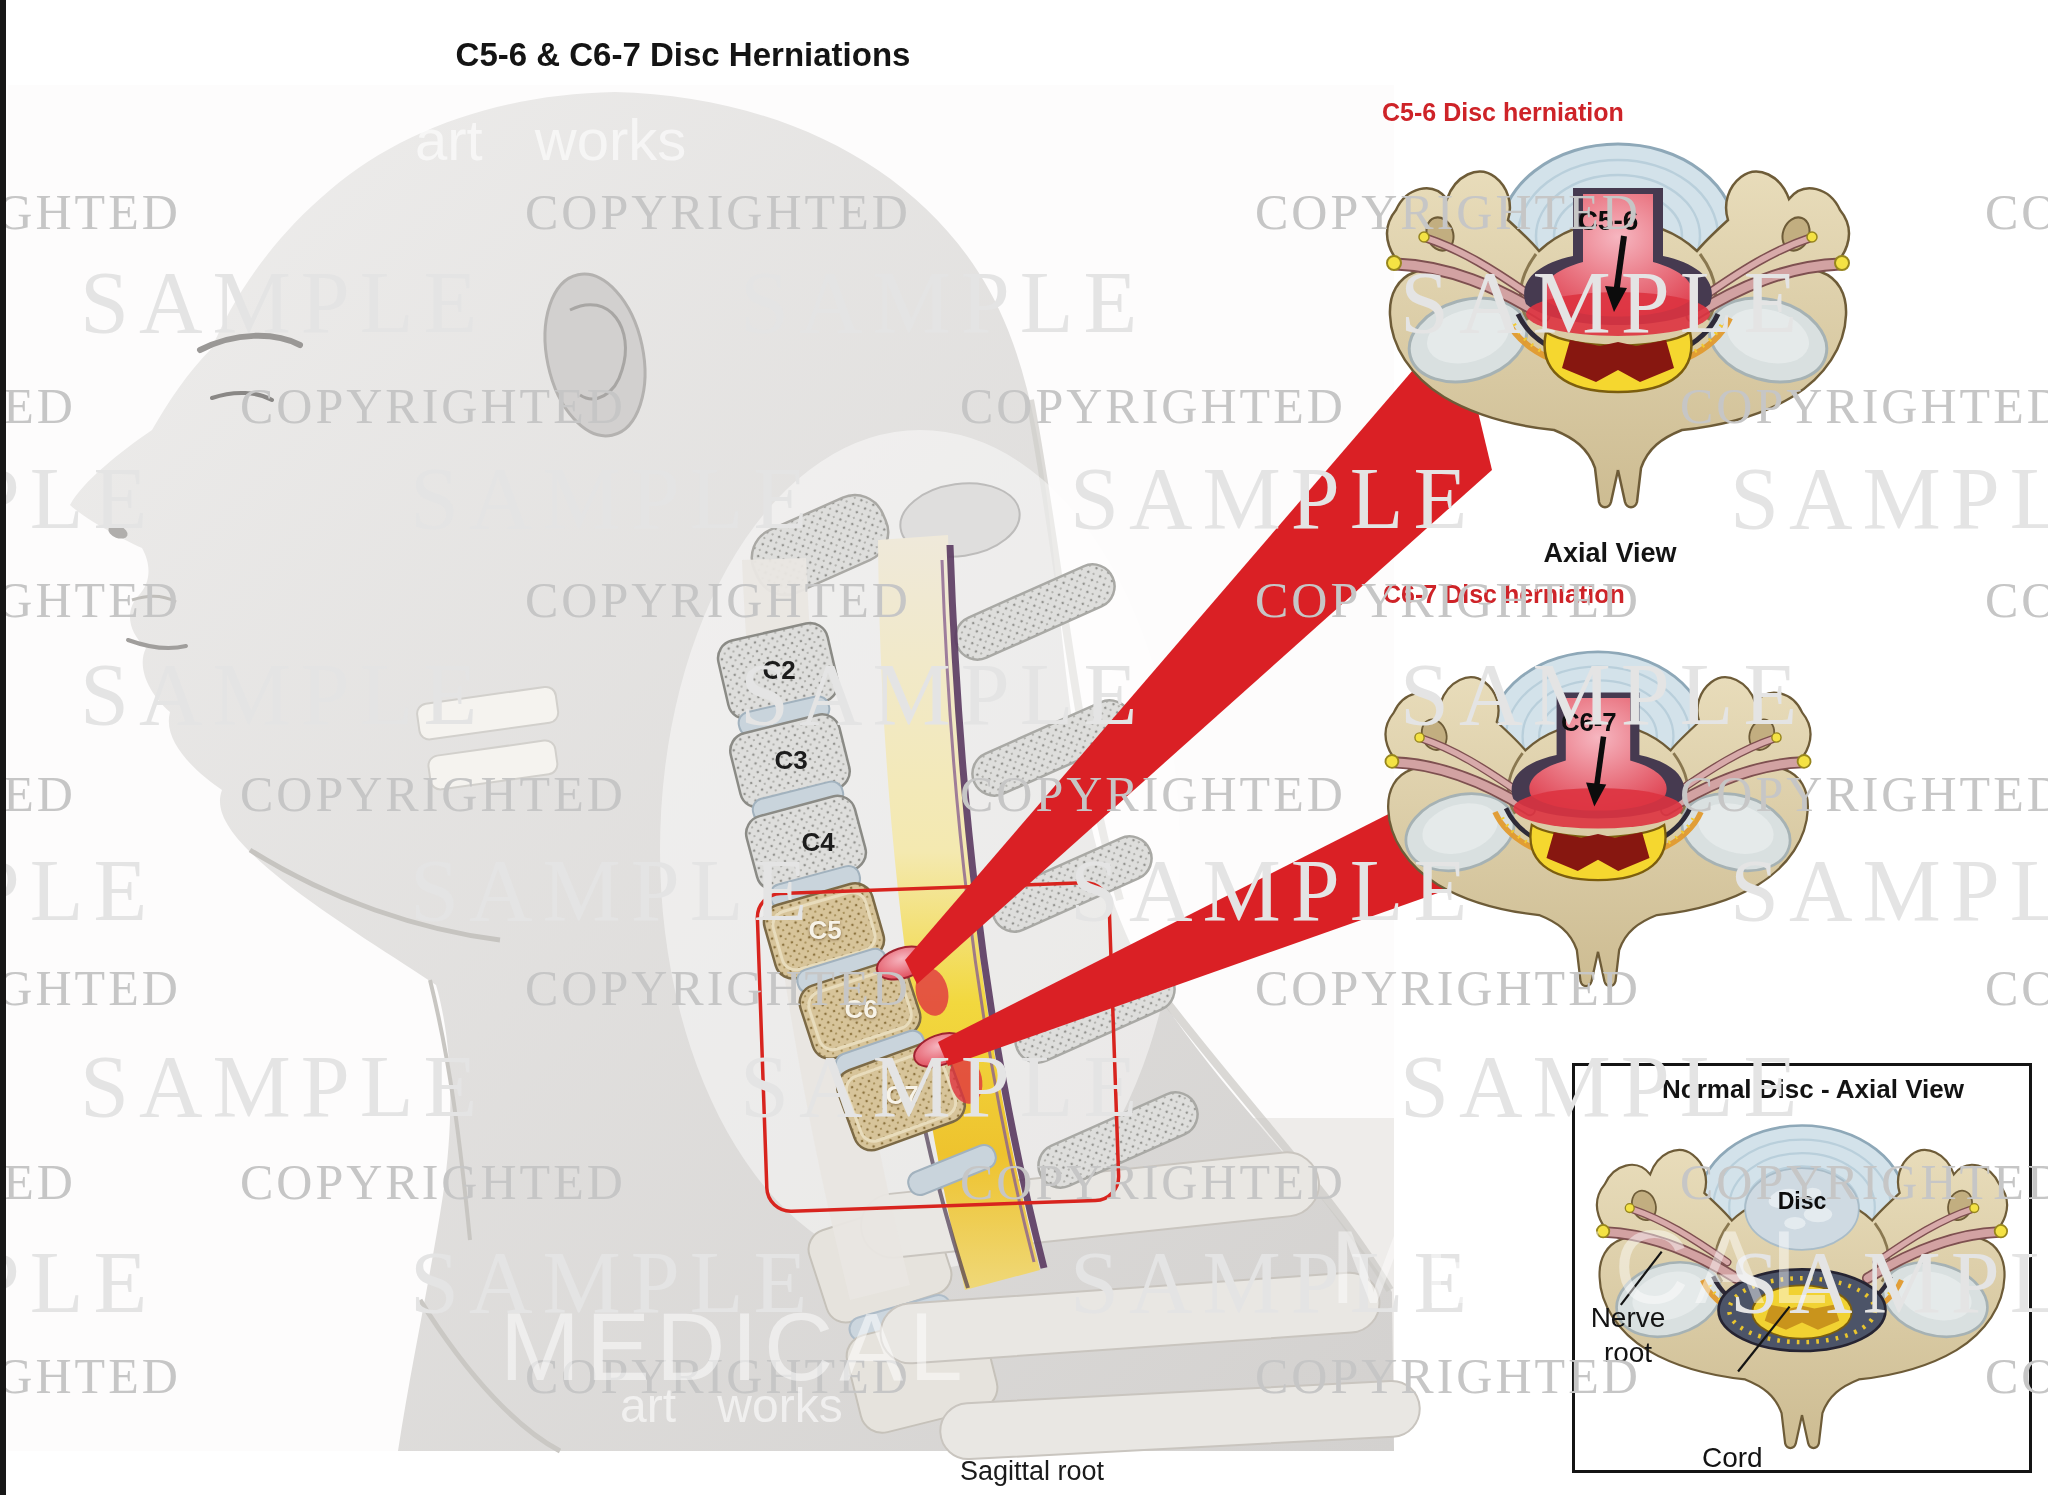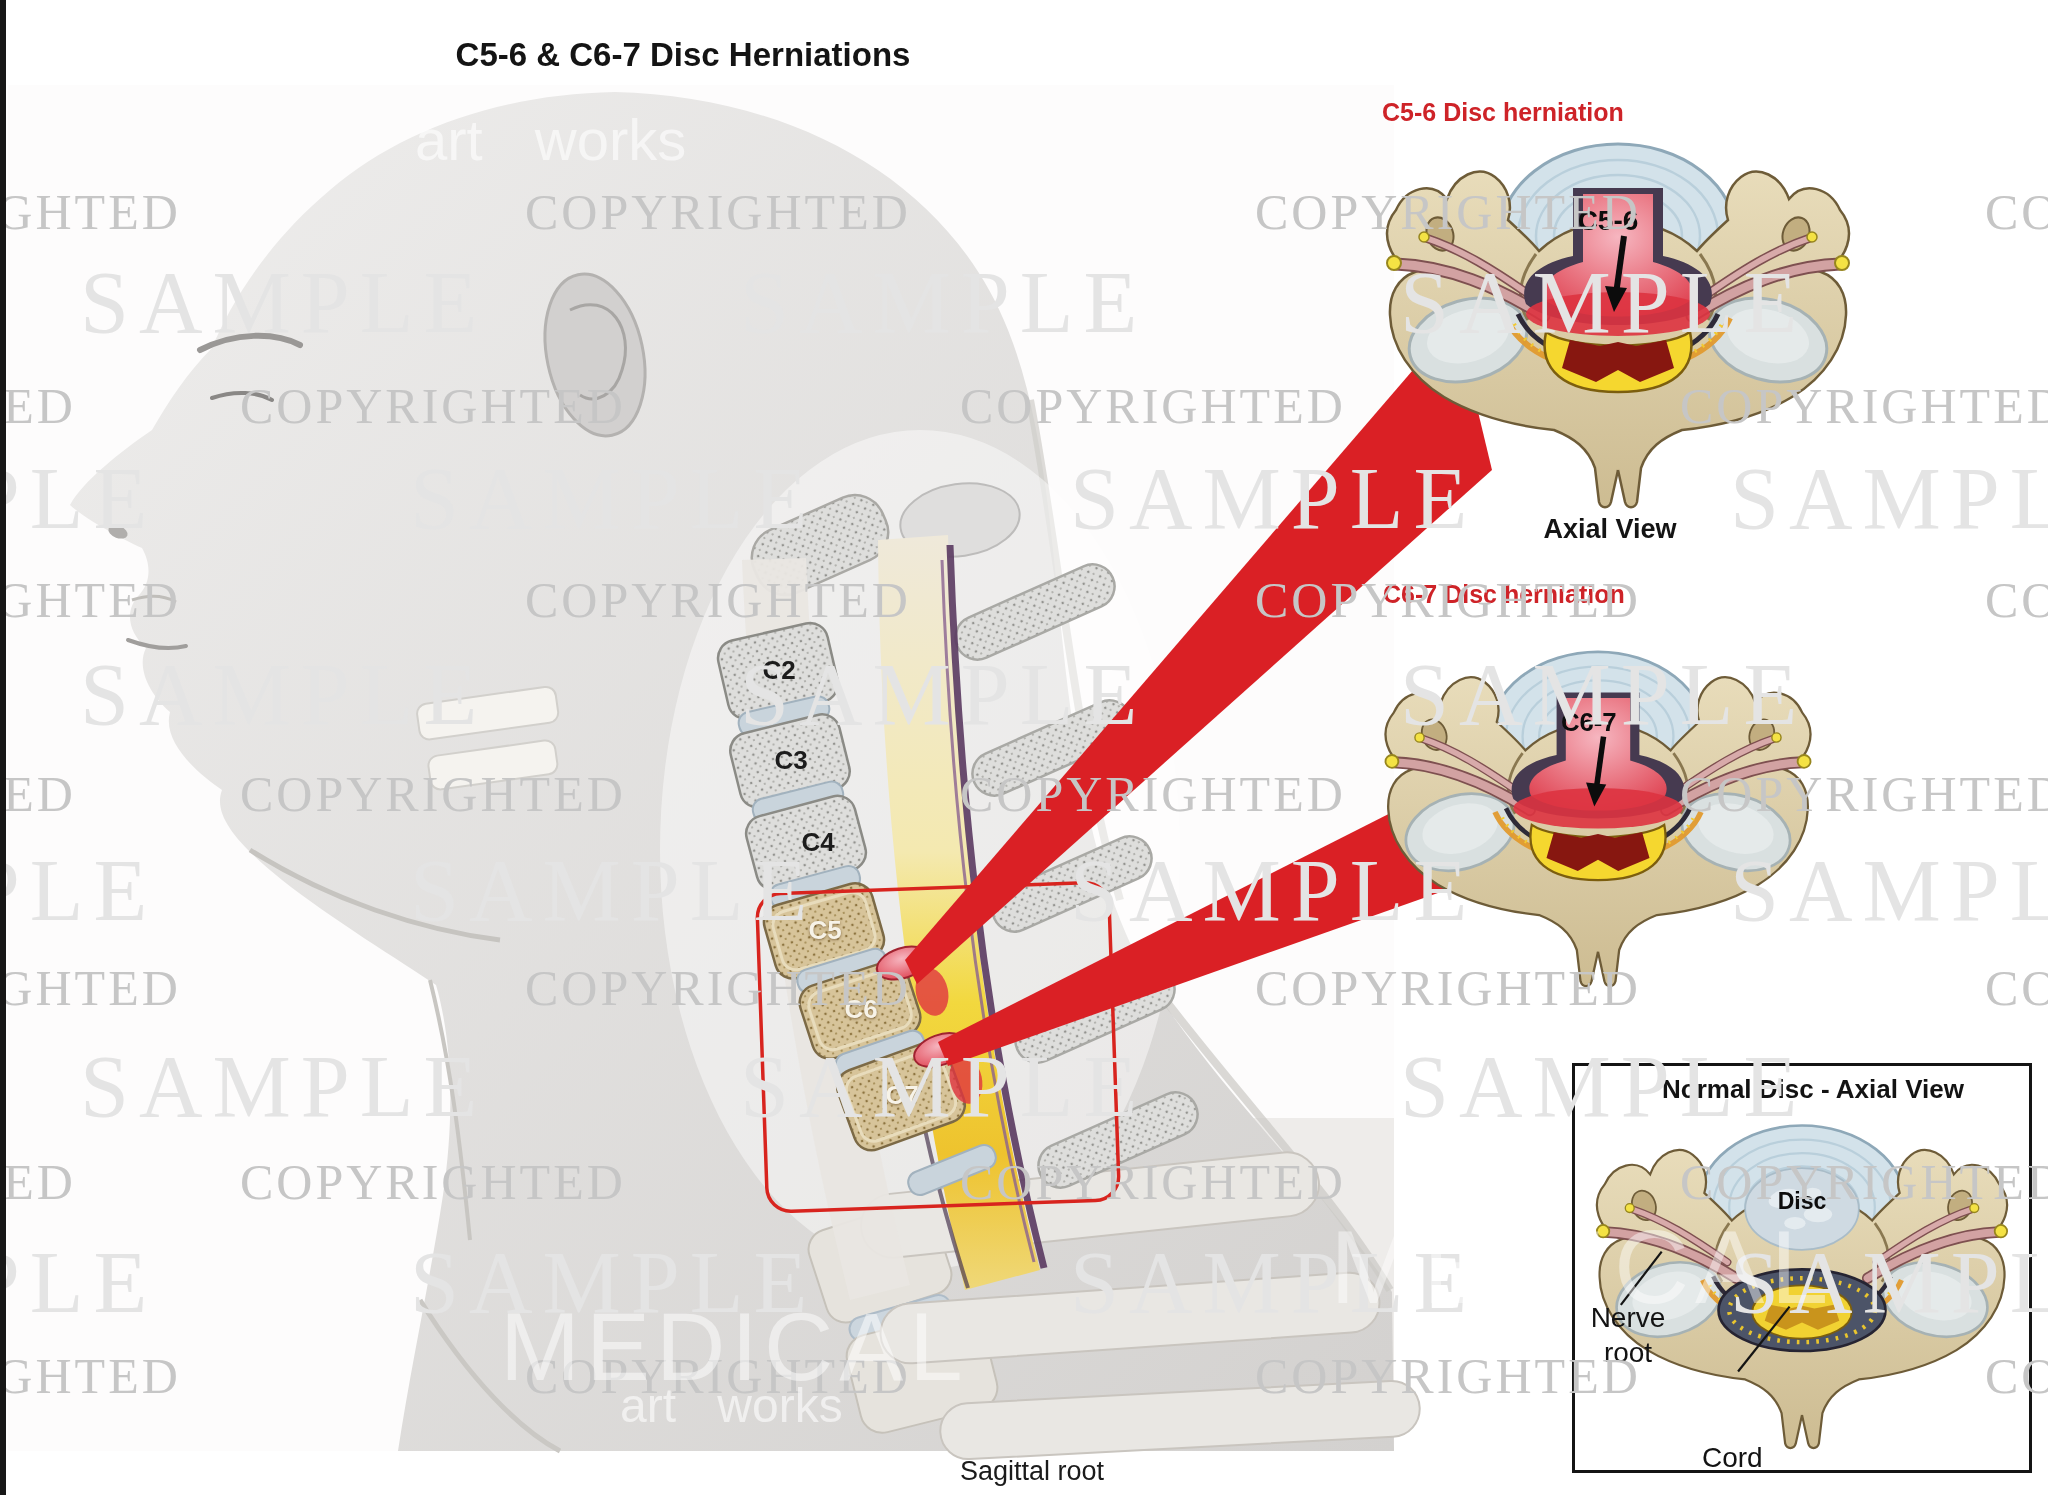--- a/index.html
+++ b/index.html
@@ -6,21 +6,21 @@
   .canvas{
     position:relative;width:2048px;height:1495px;background:#ffffff;
     overflow:hidden;font-family:"Liberation Sans",sans-serif;
   }
   .abs{position:absolute;}
   .left-border{left:0;top:0;width:6px;height:1495px;background:#171717;}
   .title-block{left:383px;top:30px;width:600px;text-align:center;}
   .title-line1{font-size:33px;font-weight:bold;color:#e4161c;letter-spacing:.5px;}
   .title-line2{font-size:33px;font-weight:bold;color:#141414;margin-top:6px;}
   .red-heading{font-size:25px;font-weight:bold;color:#ce2328;white-space:nowrap;}
-  .black-caption{font-size:27px;font-weight:bold;color:#141414;text-align:center;}
+  .black-caption{font-size:27px;font-weight:bold;color:#141414;text-align:center;margin-top:24px;}
   .plain-caption{font-size:27px;color:#1b1b1b;text-align:center;}
   .spine-label{width:72px;text-align:center;font-size:26px;font-weight:bold;pointer-events:none;}
   .spine-dark{color:#1c1c1c;}
   .spine-light{color:#f7f3e8;text-shadow:0 1px 3px rgba(90,60,20,.65);}
   .inset-box{left:1572px;top:1063px;width:460px;height:410px;border:3px solid #141414;background:#ffffff;box-sizing:border-box;}
   .inset-title{position:absolute;left:0;top:8px;width:100%;text-align:center;font-size:26px;font-weight:bold;color:#131313;padding-left:11px;}
   .small-label{font-size:28px;color:#131313;line-height:1.25;}
   .ax-label{font:bold 28px "Liberation Sans",sans-serif;fill:#0d0d0d;}
   .wm{position:absolute;font-family:"Liberation Serif",serif;white-space:nowrap;pointer-events:none;}
   svg{display:block;}

